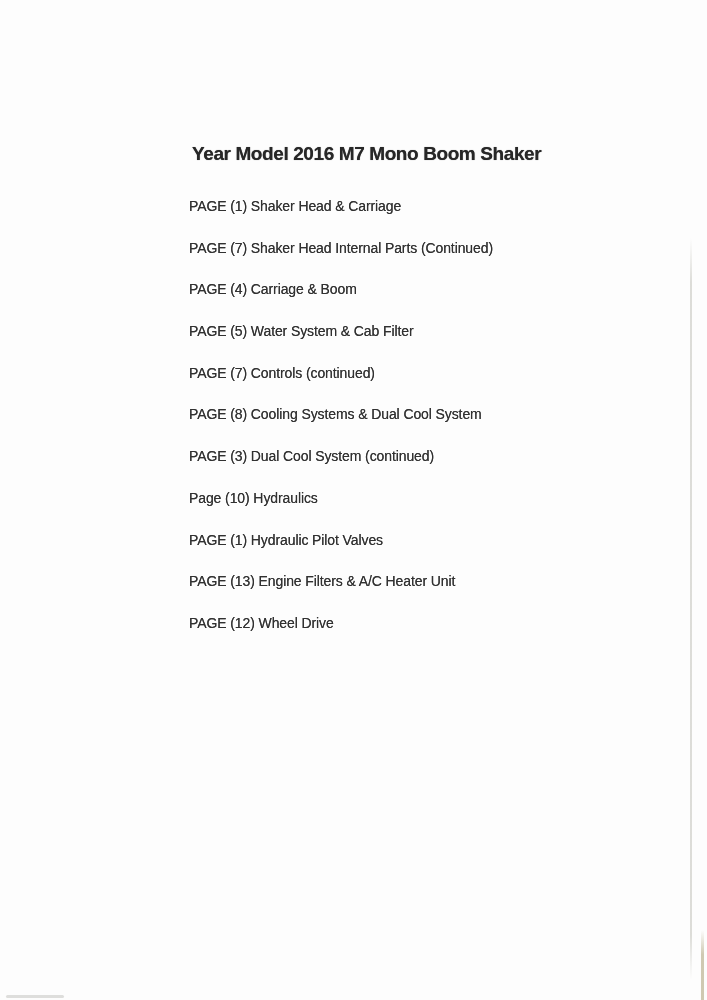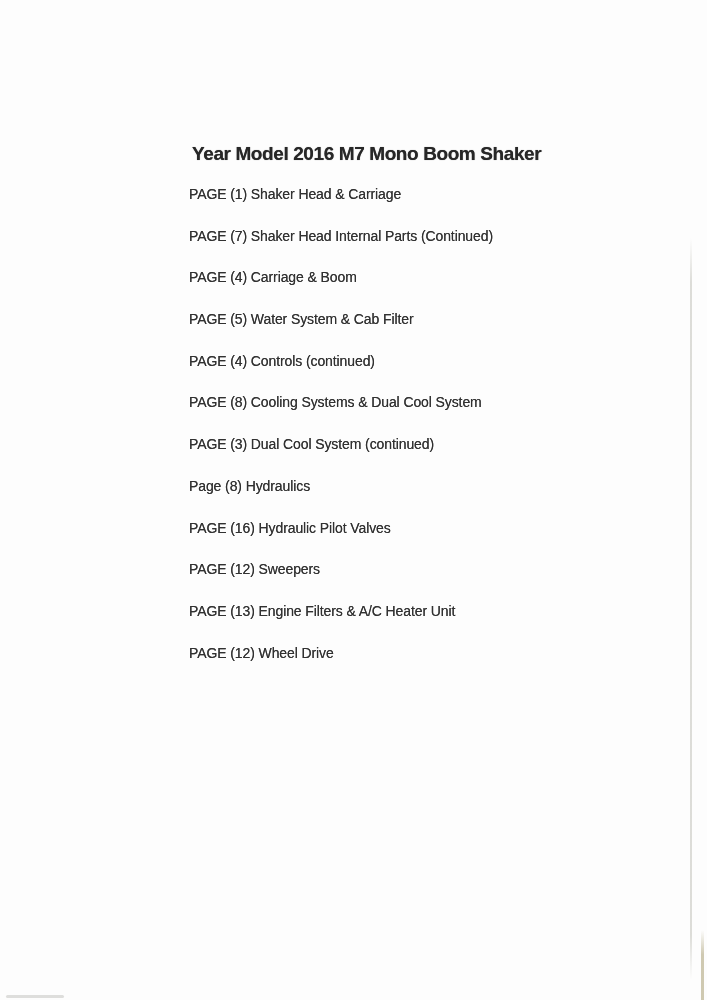--- a/index.html
+++ b/index.html
@@ -24,21 +24,21 @@
     line-height: 24px;
     font-weight: 700;
     letter-spacing: -0.4px;
     color: var(--title-text, #272727);
     text-shadow: 0 0 0.7px rgba(35, 35, 35, 0.8);
     white-space: nowrap;
   }
   .toc {
     position: absolute;
     left: 189px;
-    top: 174px;
+    top: 186px;
     margin: 0;
     padding: 0;
     list-style: none;
   }
   .toc-item {
     height: 41.7px;
     line-height: 41.7px;
     font-size: 14px;
     letter-spacing: -0.1px;
     color: var(--body-text, #313131);
@@ -91,26 +91,25 @@
 
 <div class="page">
 
   <h1 class="title">Year Model 2016 M7 Mono Boom Shaker</h1>
 
   <ol class="toc">
     <li class="toc-item">PAGE (1) Shaker Head &amp; Carriage</li>
     <li class="toc-item">PAGE (7) Shaker Head Internal Parts (Continued)</li>
     <li class="toc-item">PAGE (4) Carriage &amp; Boom</li>
     <li class="toc-item">PAGE (5) Water System &amp; Cab Filter</li>
-    <li class="toc-item">PAGE (4) Controls (continued)</li>
+    <li class="toc-item">PAGE (7) Controls (continued)</li>
     <li class="toc-item">PAGE (8) Cooling Systems &amp; Dual Cool System</li>
     <li class="toc-item">PAGE (3) Dual Cool System (continued)</li>
-    <li class="toc-item">Page (8) Hydraulics</li>
-    <li class="toc-item">PAGE (16) Hydraulic Pilot Valves</li>
-    <li class="toc-item">PAGE (12) Sweepers</li>
+    <li class="toc-item">Page (10) Hydraulics</li>
+    <li class="toc-item">PAGE (1) Hydraulic Pilot Valves</li>
     <li class="toc-item">PAGE (13) Engine Filters &amp; A/C Heater Unit</li>
     <li class="toc-item">PAGE (12) Wheel Drive</li>
   </ol>
 
   <div class="artifact line-gray"></div>
   <div class="artifact line-tan"></div>
   <div class="artifact smudge-bl"></div>
 
 </div>
 

